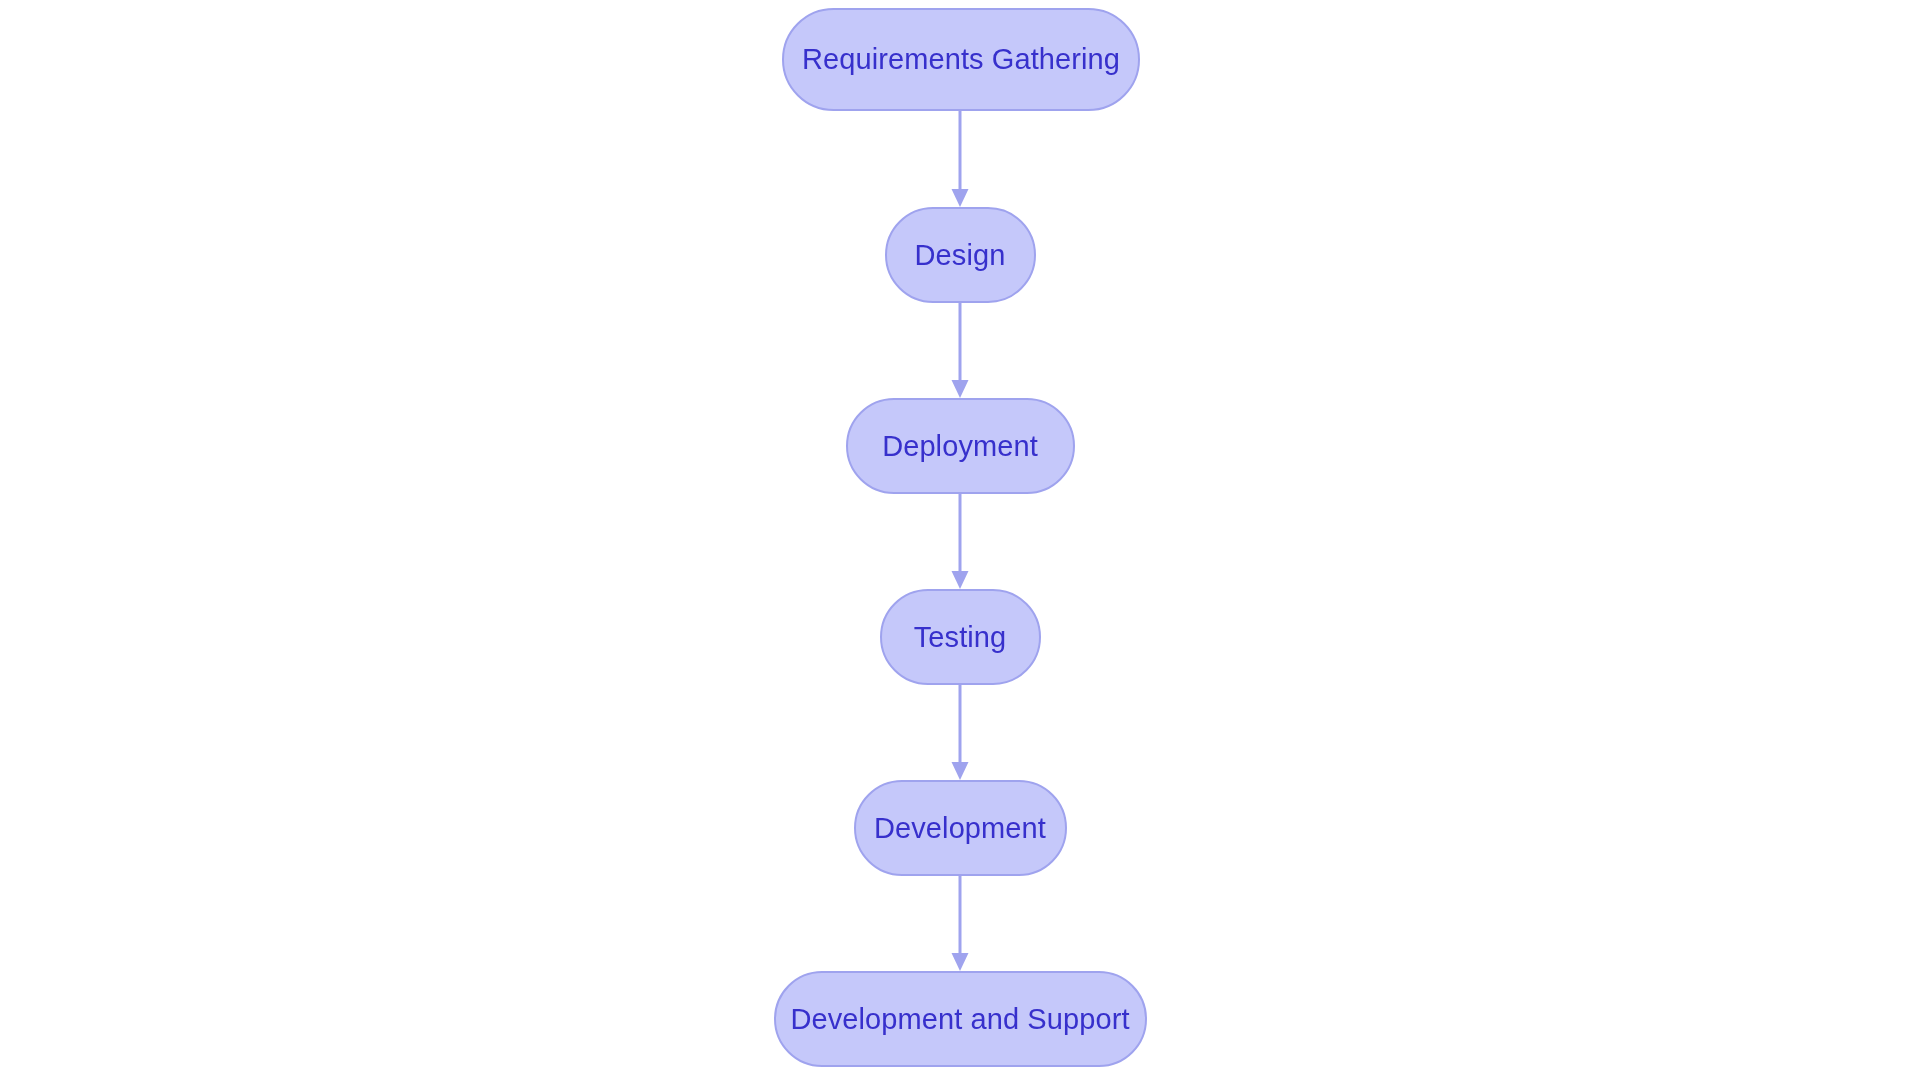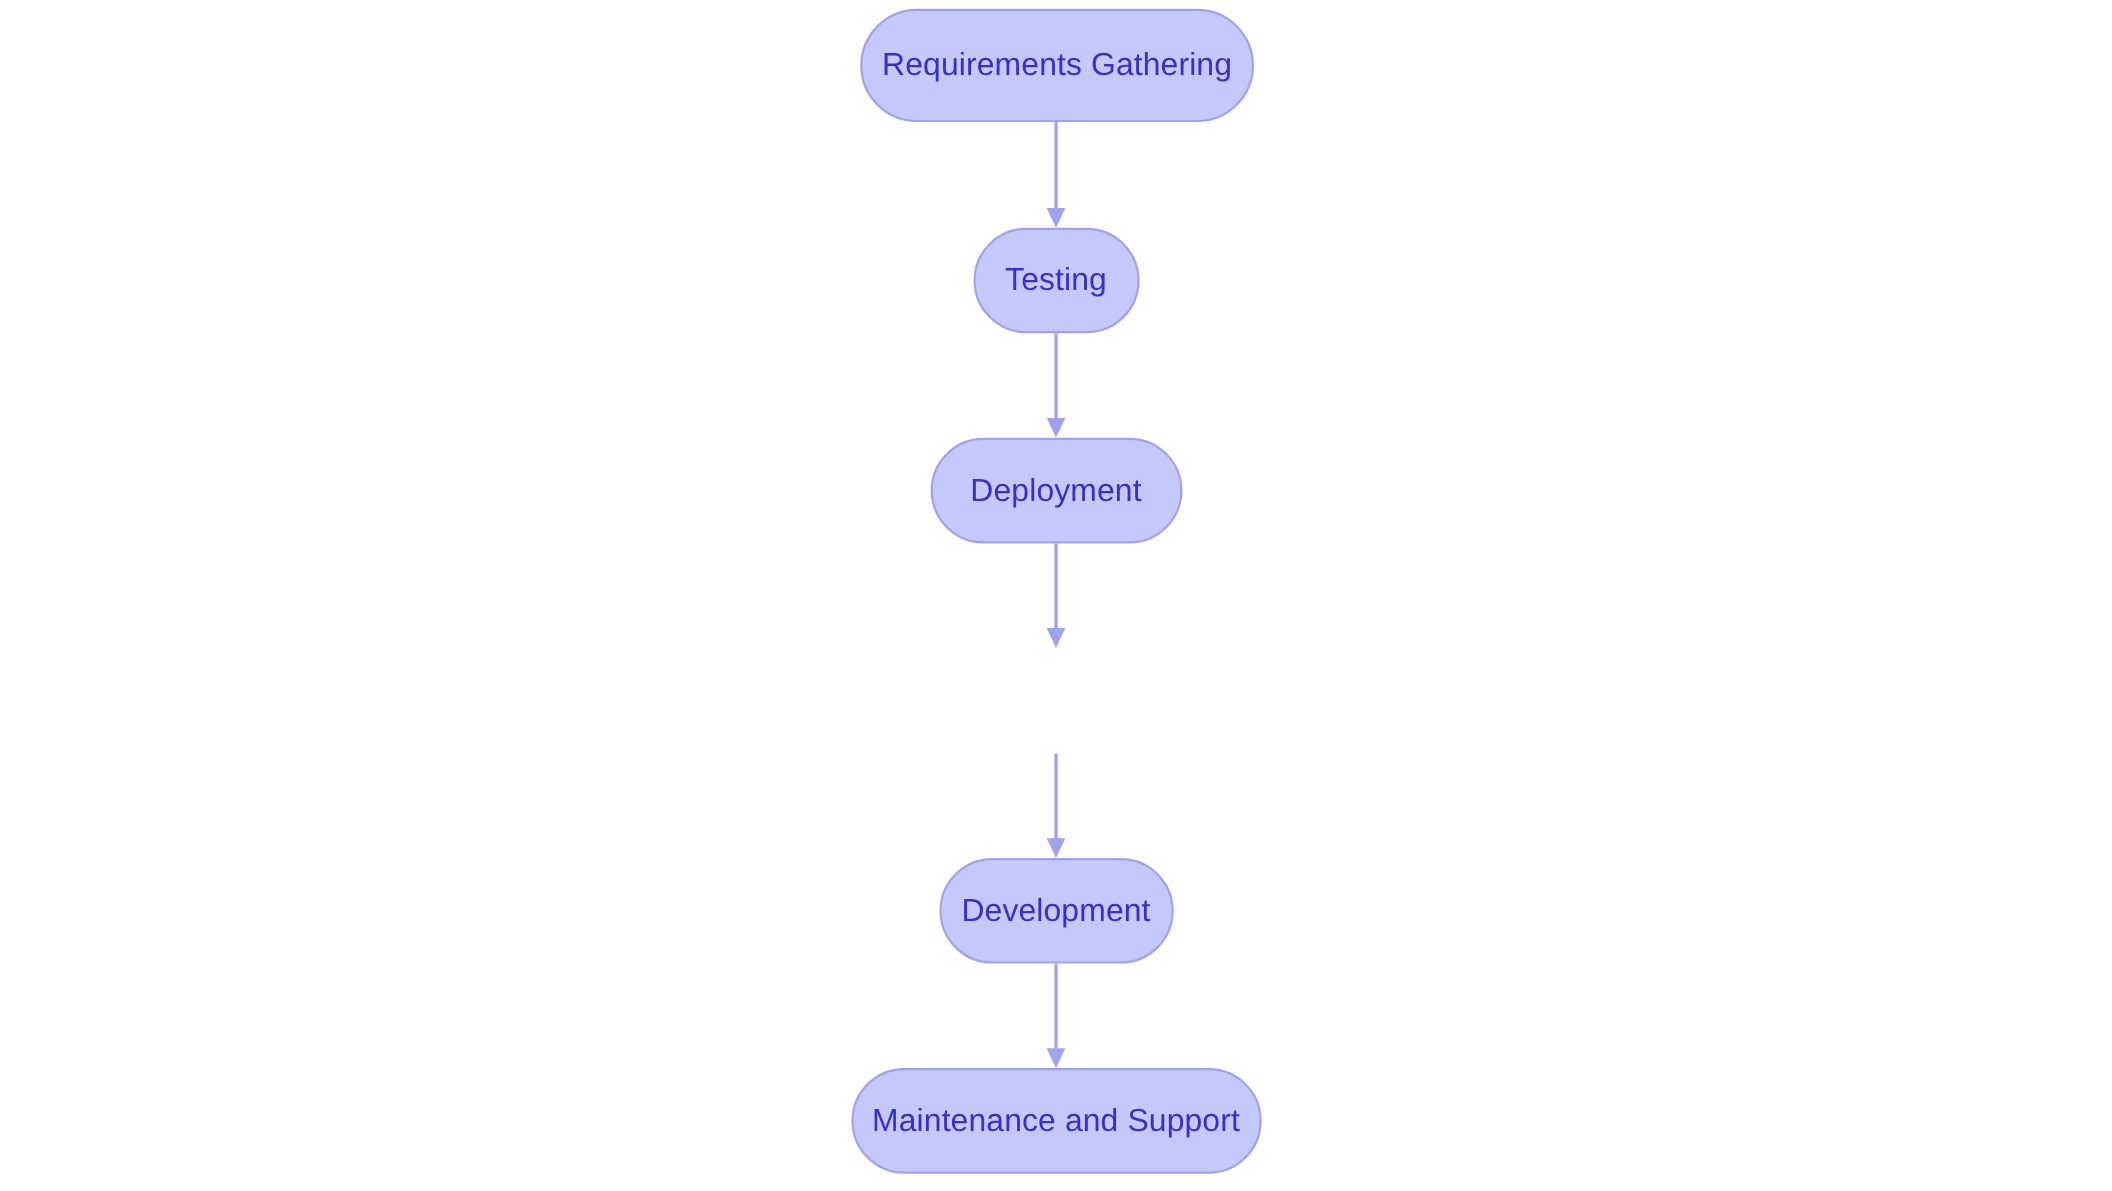--- a/index.html
+++ b/index.html
@@ -87,26 +87,29 @@
         <line x1="960" y1="876" x2="960" y2="954" stroke="#9fa3ee" stroke-width="3"></line>
         <polygon points="951.5,953 968.5,953 960,971" fill="#9fa3ee"></polygon>
       </g>
     </svg>
 
   <div class="node-layer" id="node-layer">
       <div class="flow-node" style="left: 782px; top: 7.5px; width: 358px; height: 103px; background: rgb(197, 200, 250); border-color: rgb(159, 163, 238); color: rgb(55, 48, 204);">
         <span class="node-label">Requirements Gathering</span>
       </div>
       <div class="flow-node" style="left: 884.5px; top: 207px; width: 151px; height: 96px; background: rgb(197, 200, 250); border-color: rgb(159, 163, 238); color: rgb(55, 48, 204);">
-        <span class="node-label">Testing</span>
+        <span class="node-label">Design</span>
       </div>
       <div class="flow-node" style="left: 845.5px; top: 398px; width: 229px; height: 96px; background: rgb(197, 200, 250); border-color: rgb(159, 163, 238); color: rgb(55, 48, 204);">
         <span class="node-label">Deployment</span>
+      </div>
+      <div class="flow-node" style="left: 879.5px; top: 589px; width: 161px; height: 96px; background: rgb(197, 200, 250); border-color: rgb(159, 163, 238); color: rgb(55, 48, 204);">
+        <span class="node-label">Testing</span>
       </div>
       <div class="flow-node" style="left: 853.5px; top: 780px; width: 213px; height: 96px; background: rgb(197, 200, 250); border-color: rgb(159, 163, 238); color: rgb(55, 48, 204);">
         <span class="node-label">Development</span>
       </div>
       <div class="flow-node" style="left: 773.5px; top: 971px; width: 373px; height: 96px; background: rgb(197, 200, 250); border-color: rgb(159, 163, 238); color: rgb(55, 48, 204);">
-        <span class="node-label">Maintenance and Support</span>
+        <span class="node-label">Development and Support</span>
       </div>
     </div>
 
 </div>
 
 </body></html>

